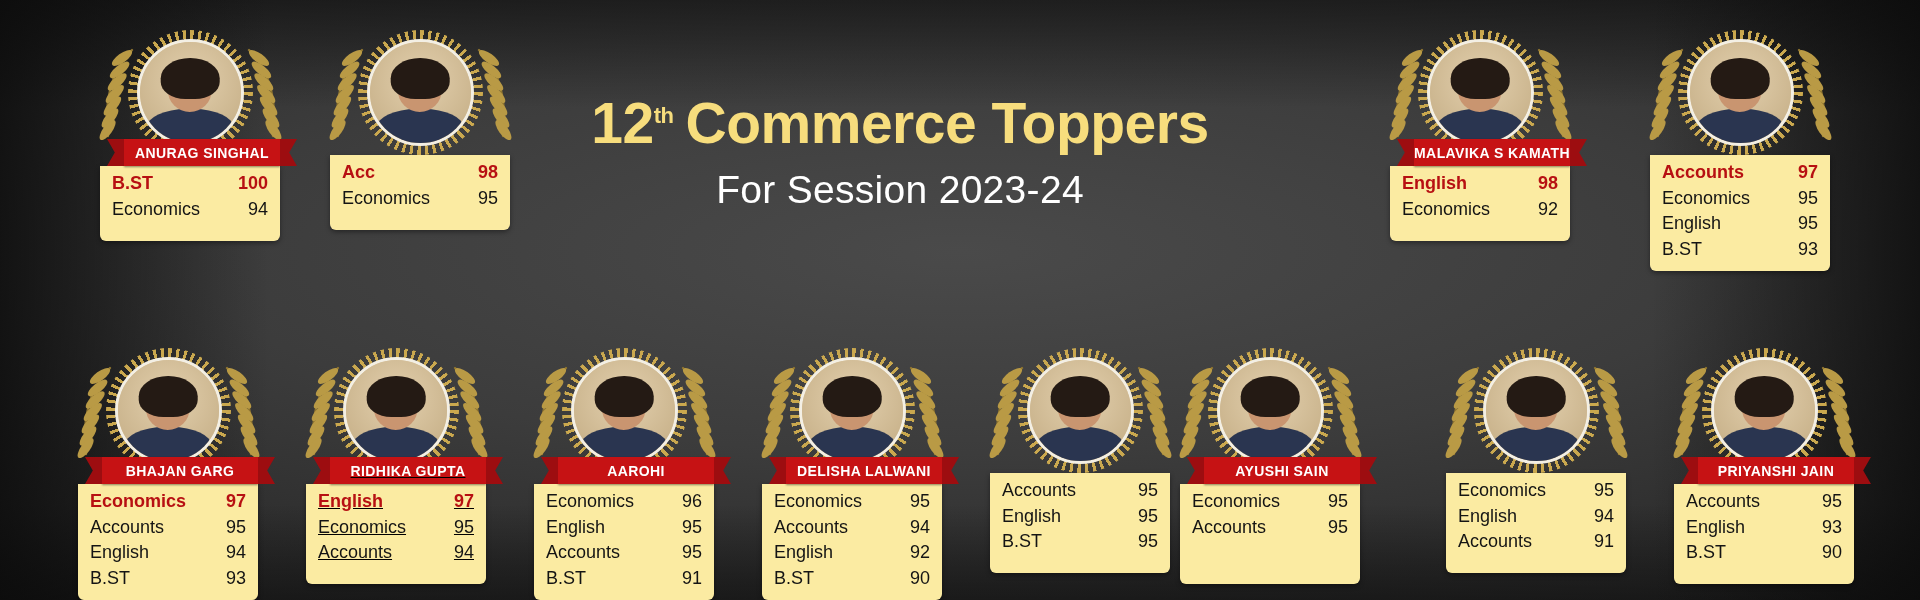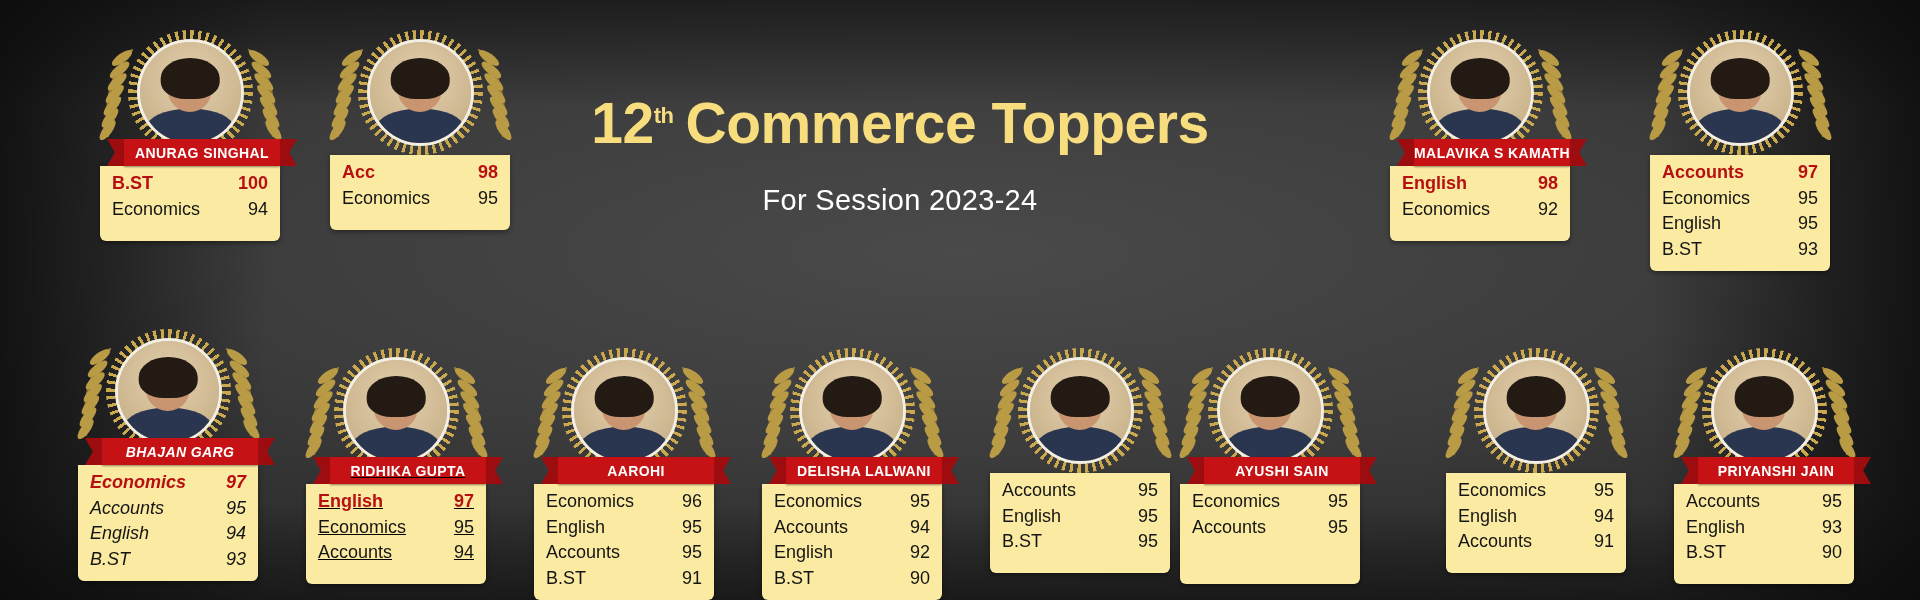--- a/index.html
+++ b/index.html
@@ -49,22 +49,22 @@
     line-height: 1;
     white-space: nowrap;
   }
   .main-title .ord {
     font-size: 22px;
     vertical-align: super;
     font-weight: bold;
   }
   .main-title .tword { margin-left: 12px; }
   .sub-title {
-    margin-top: 32px;
-    font-size: 29px;
+    margin-top: 16px;
+    font-size: 39px;
     color: #ffffff;
     font-weight: normal;
     letter-spacing: 0.3px;
     white-space: nowrap;
   }
 
   
   .card {
     position: absolute;
     z-index: 3;
@@ -392,21 +392,21 @@
       <div class="mark-row ">
         <span class="subj">English</span>
         <span class="score">95</span>
       </div>
       <div class="mark-row ">
         <span class="subj">B.ST</span>
         <span class="score">93</span>
       </div>
     </div>
       </div>
-      <div class="card" style="left: 78px; top: 329px; width: 180px; font-style: italic;">
+      <div class="card" style="left: 78px; top: 348px; width: 180px;">
     <div class="photo-wrap">
       <span class="wreath left"><svg viewBox="0 0 52 96" width="52" height="96">
     <path d="M40 6 C 20 26, 12 56, 16 92" stroke="#8e7430" stroke-width="2.4" fill="none" stroke-linecap="round"></path>
     <ellipse cx="30" cy="14" rx="12" ry="4.6" fill="#b99a45" transform="rotate(-36 30 14)"></ellipse>
               <ellipse cx="27.6" cy="26" rx="12" ry="4.6" fill="#b99a45" transform="rotate(-39 27.6 26)"></ellipse>
               <ellipse cx="25.2" cy="38" rx="12" ry="4.6" fill="#b99a45" transform="rotate(-42 25.2 38)"></ellipse>
               <ellipse cx="22.8" cy="50" rx="12" ry="4.6" fill="#b99a45" transform="rotate(-45 22.8 50)"></ellipse>
               <ellipse cx="20.4" cy="62" rx="12" ry="4.6" fill="#b99a45" transform="rotate(-48 20.4 62)"></ellipse>
               <ellipse cx="18" cy="74" rx="12" ry="4.6" fill="#b99a45" transform="rotate(-51 18 74)"></ellipse>
               <ellipse cx="15.600000000000001" cy="86" rx="12" ry="4.6" fill="#b99a45" transform="rotate(-54 15.600000000000001 86)"></ellipse>

